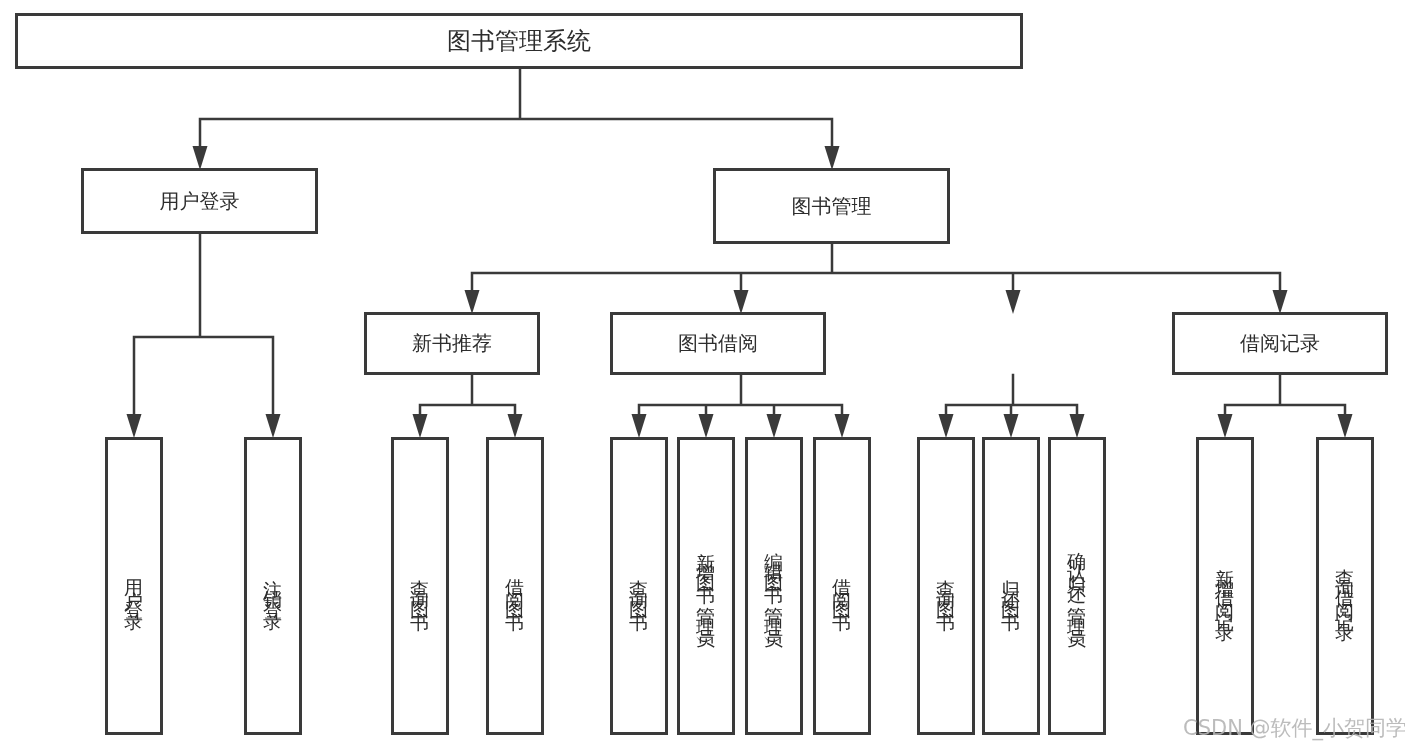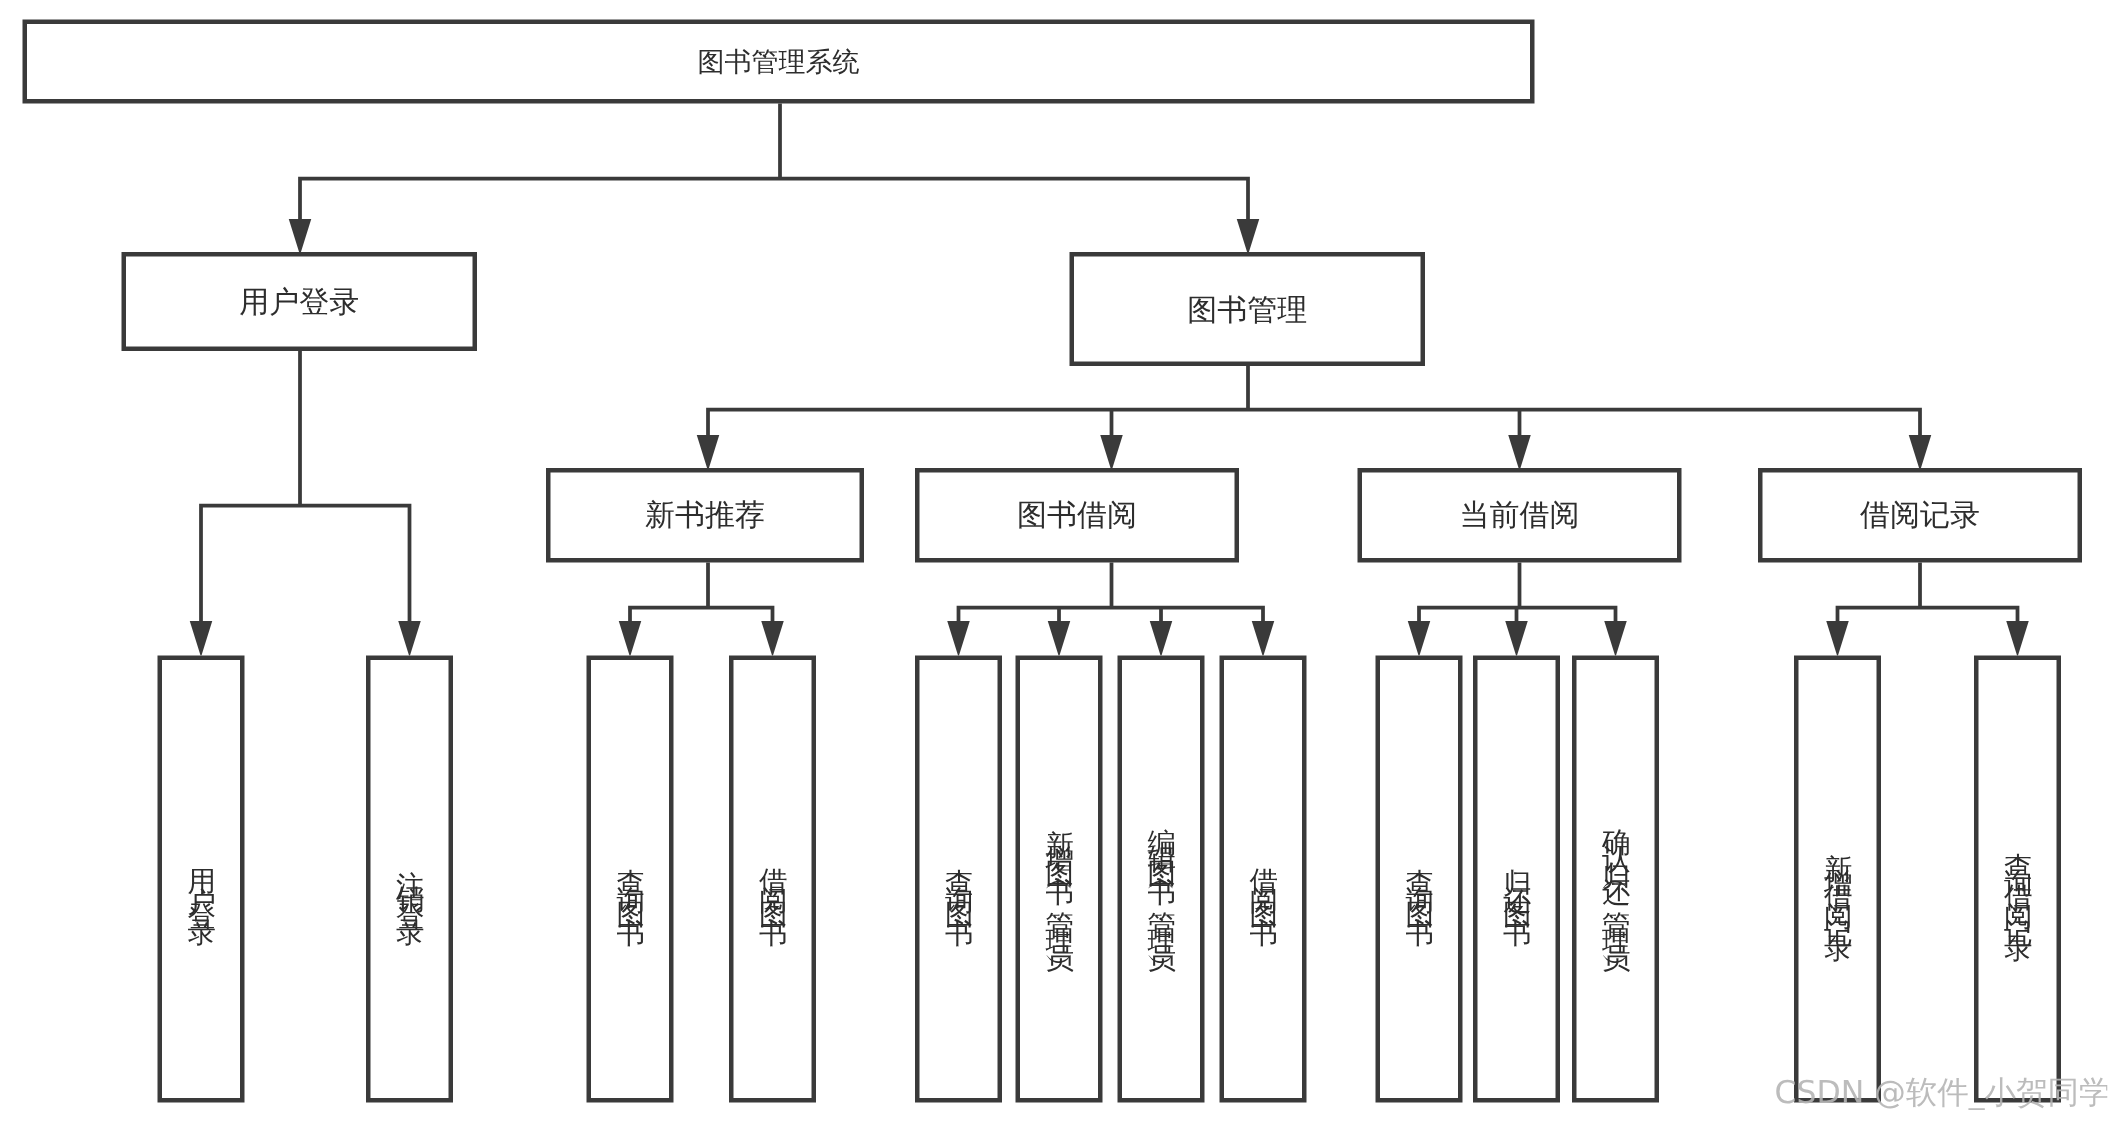--- a/index.html
+++ b/index.html
@@ -35,34 +35,34 @@
     box-sizing: border-box;
     border: 3px solid var(--box-border);
     background: var(--box-fill);
     color: var(--text);
     display: flex;
     align-items: center;
     justify-content: center;
     text-align: center;
   }
   .h-node { font-size: 20px; }
-  .root-node { font-size: 18px; }
+  .root-node { font-size: 24px; }
   .v-node .label {
     writing-mode: vertical-rl;
     text-orientation: mixed;
     font-size: 19px;
     letter-spacing: 11px;
     line-height: 1;
     white-space: nowrap;
   }
   
   .n-root  { left: 15px;   top: 13px;  width: 1008px; height: 56px; }
   .n-b0    { left: 81px;   top: 168px; width: 237px;  height: 66px; }
   .n-b1    { left: 713px;  top: 168px; width: 237px;  height: 76px; }
-  .n-c0    { left: 364px;  top: 312px; width: 212px;  height: 63px; }
+  .n-c0    { left: 364px;  top: 312px; width: 176px;  height: 63px; }
   .n-c1    { left: 610px;  top: 312px; width: 216px;  height: 63px; }
   .n-c2    { left: 905px;  top: 312px; width: 216px;  height: 63px; }
   .n-c3    { left: 1172px; top: 312px; width: 216px;  height: 63px; }
   .leaf    { top: 437px; width: 58px; height: 298px; }
   .n-a0 { left: 105px; }  .n-a1 { left: 244px; }
   .n-b0l { left: 391px; } .n-b1l { left: 486px; }
   .n-c0l { left: 610px; } .n-c1l { left: 677px; } .n-c2l { left: 745px; } .n-c3l { left: 813px; }
   .n-d0 { left: 917px; }  .n-d1 { left: 982px; }  .n-d2 { left: 1048px; }
   .n-e0 { left: 1196px; } .n-e1 { left: 1316px; }
   .watermark {
@@ -122,23 +122,20 @@
   <div class="node h-node n-b1">
     <span class="label">图书管理</span>
   </div>
 
   <div class="node h-node n-c0">
     <span class="label">新书推荐</span>
   </div>
   <div class="node h-node n-c1">
     <span class="label">图书借阅</span>
   </div>
-  <div class="node h-node n-c2">
-    <span class="label">当前借阅</span>
-  </div>
   <div class="node h-node n-c3">
     <span class="label">借阅记录</span>
   </div>
 
   <div class="node v-node leaf n-a0">
     <span class="label">用户登录</span>
   </div>
   <div class="node v-node leaf n-a1">
     <span class="label">注销登录</span>
   </div>

